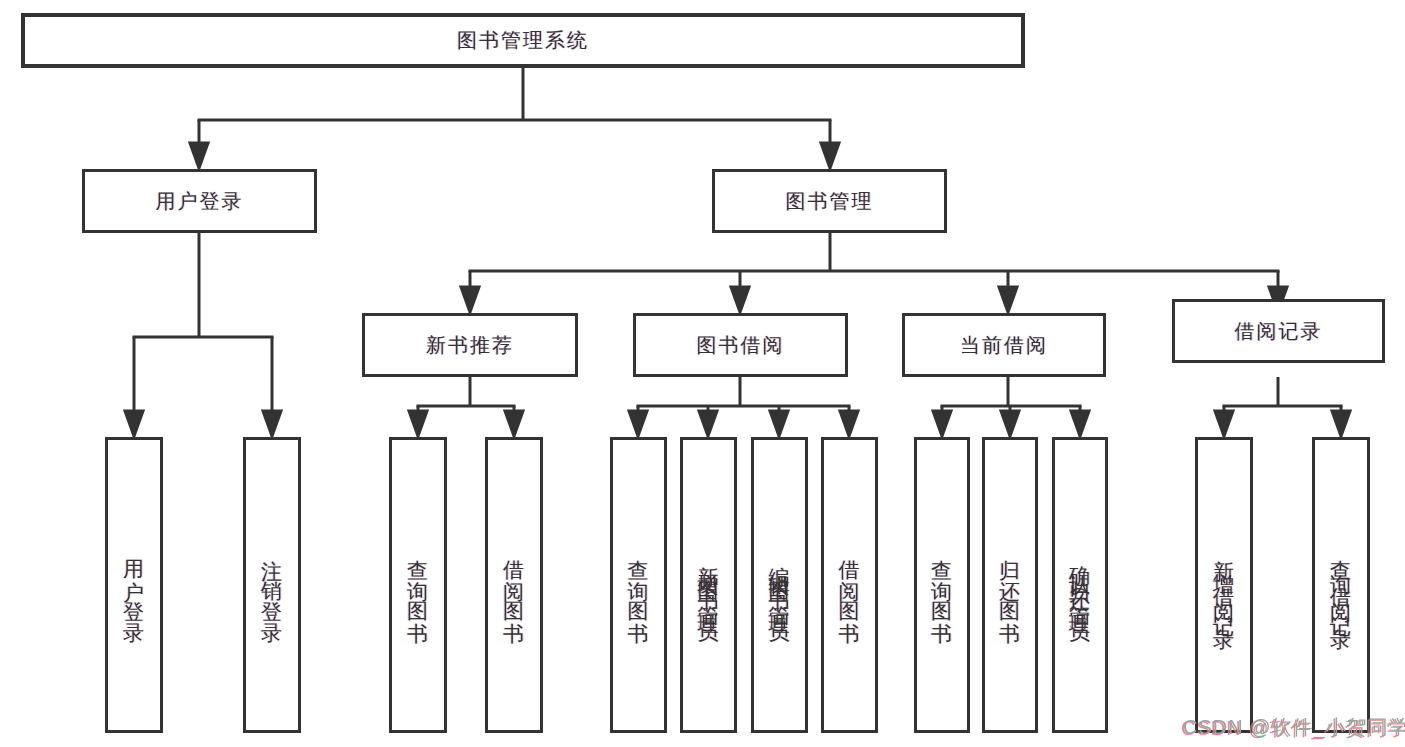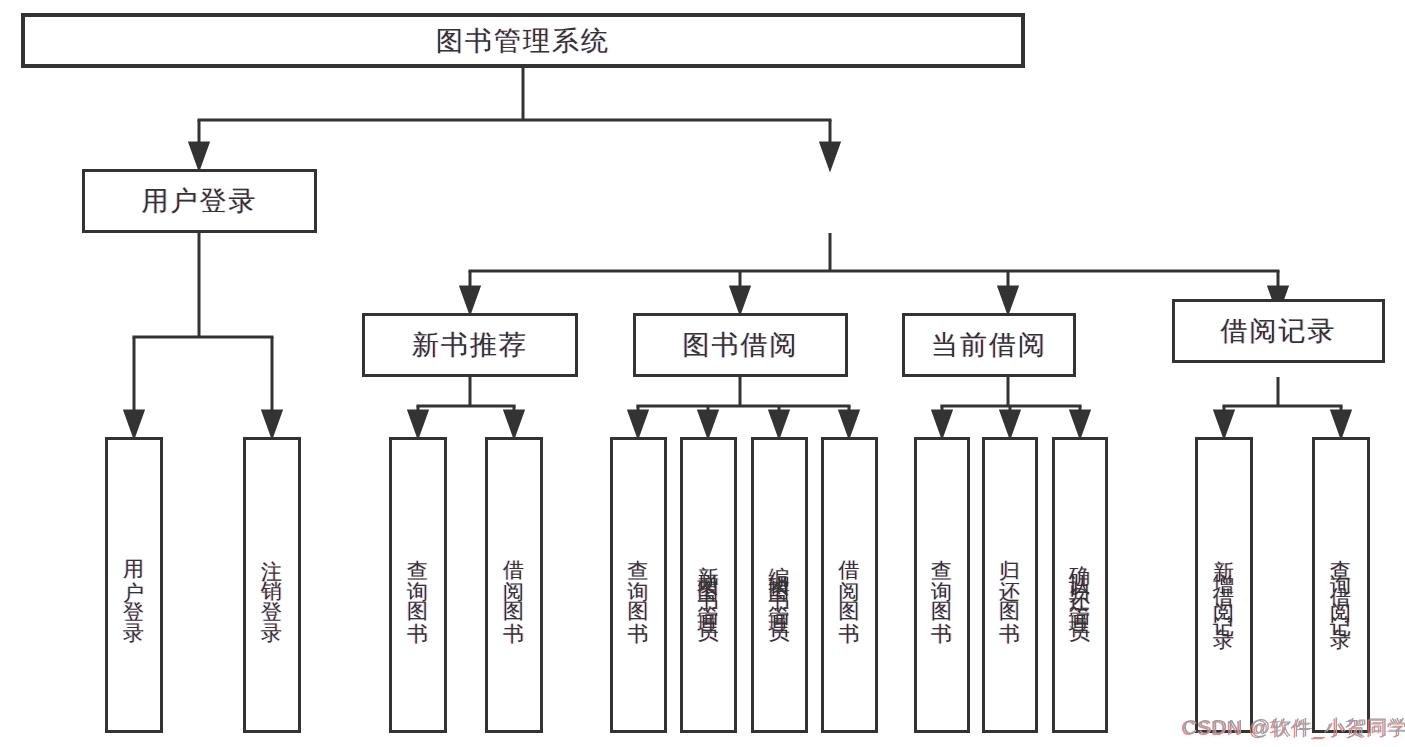--- a/index.html
+++ b/index.html
@@ -4,21 +4,21 @@
 <style>
   html,body{margin:0;padding:0;background:#ffffff;}
   .canvas{
     position:relative;width:1405px;height:747px;background:#ffffff;overflow:hidden;
     font-family:"Liberation Sans","DejaVu Sans",sans-serif;
   }
   .wires{position:absolute;left:0;top:0;width:1405px;height:747px;pointer-events:none;}
   .node{
     position:absolute;box-sizing:border-box;border:3px solid #333333;background:#ffffff;
     display:flex;align-items:center;justify-content:center;
-    color:#333333;font-size:27px;letter-spacing:2px;white-space:nowrap;
+    color:#333333;font-size:20px;letter-spacing:2px;white-space:nowrap;
   }
   .node.root{border-width:4px;}
   .leaf{
     position:absolute;top:437px;height:296px;box-sizing:border-box;
     border:3px solid #333333;background:#ffffff;
     display:flex;align-items:center;justify-content:center;
   }
   .vtext{
     writing-mode:vertical-lr;text-orientation:mixed;
     color:#333333;font-size:21px;line-height:1;white-space:nowrap;
@@ -113,24 +113,25 @@
         <line x1="1341" y1="406" x2="1341" y2="416"></line>
         <polygon points="1215,411 1233,411 1224,436"></polygon>
         <polygon points="1332,411 1350,411 1341,436"></polygon>
       </g>
     </g>
   </svg>
 
   <div class="node root fringe" style="left:21px;top:13px;width:1004px;height:55px">图书管理系统</div>
 
   <div class="node fringe" style="left:82px;top:169px;width:235px;height:64px">用户登录</div>
+  <div class="node fringe" style="left:712px;top:169px;width:235px;height:64px">图书管理</div>
 
   <div class="node fringe" style="left:362px;top:313px;width:216px;height:64px">新书推荐</div>
   <div class="node fringe" style="left:633px;top:313px;width:215px;height:64px">图书借阅</div>
-  <div class="node fringe" style="left:902px;top:313px;width:174px;height:64px">当前借阅</div>
+  <div class="node fringe" style="left:902px;top:313px;width:204px;height:64px">当前借阅</div>
   <div class="node fringe" style="left:1172px;top:299px;width:213px;height:64px">借阅记录</div>
 
   <div class="leaf sp4" style="left:105px;width:58px">
     <span class="vtext fringe">用户登录</span>
   </div>
   <div class="leaf sp4" style="left:243px;width:58px">
     <span class="vtext fringe">注销登录</span>
   </div>
 
   <div class="leaf sp4" style="left:389px;width:58px">

